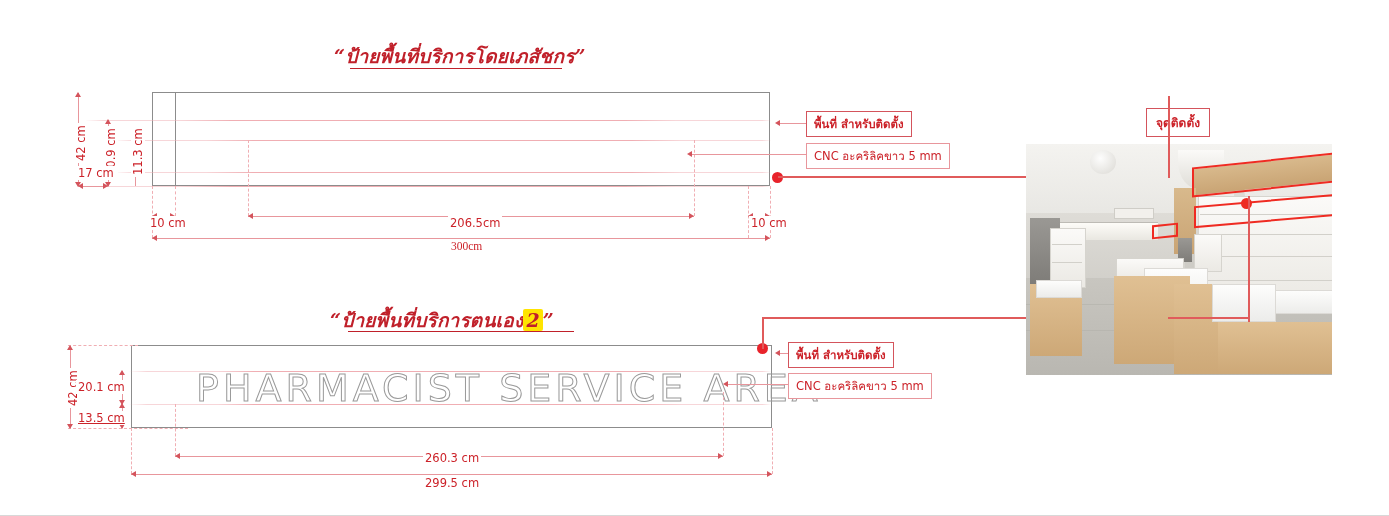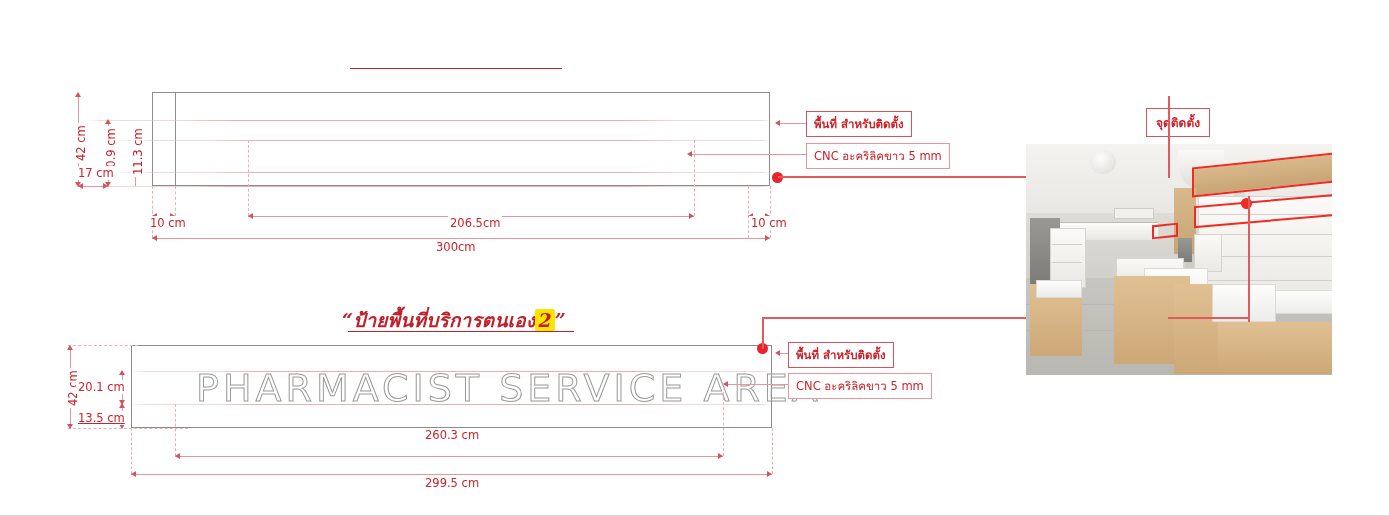--- a/index.html
+++ b/index.html
@@ -87,20 +87,21 @@
   .anno{position:absolute;border:2px solid #ef2b22;box-sizing:border-box;}
   .anno.sm{border-width:2px;}
   .photo-dot{position:absolute;width:11px;height:11px;border-radius:50%;background:#ee2b22;}
   .bottomrule{position:absolute;left:0;bottom:0;width:100%;height:1px;background:#d8d8d8;}
 </style>
 </head>
 <body>
 
 <div class="stage">
 
+  <div class="sign-title" style="left:334px;top:41px;">“ป้ายพื้นที่บริการโดยเภสัชกร”</div>
   <div class="title-rule" style="left:350px;top:68px;width:212px;"></div>
 
   <div class="panel" style="left:152px;top:92px;width:618px;height:94px;"></div>
   <div class="panel-divider" style="left:175px;top:92px;height:94px;"></div>
 
   <div class="ext dot h" style="left:78px;top:120px;width:700px;"></div>
   <div class="ext dot h" style="left:108px;top:140px;width:670px;"></div>
   <div class="ext dot h" style="left:108px;top:172px;width:670px;"></div>
   <div class="ext dot h" style="left:78px;top:186px;width:700px;"></div>
 
@@ -142,34 +143,34 @@
   <div class="dimtext" style="left:448px;top:216px;">206.5cm</div>
 
   <div class="dimline h" style="left:748px;top:216px;width:22px;"></div>
   <div class="tick l" style="left:748px;top:213px;"></div>
   <div class="tick r" style="left:765px;top:213px;"></div>
   <div class="dimtext" style="left:749px;top:216px;">10 cm</div>
 
   <div class="dimline h" style="left:152px;top:238px;width:618px;"></div>
   <div class="tick l" style="left:152px;top:235px;"></div>
   <div class="tick r" style="left:765px;top:235px;"></div>
-  <div class="dimtext" style="left:434px;top:240px;">300cm</div>
+  <div class="dimtext" style="left:449px;top:240px;font-family:Liberation Serif, serif;">300cm</div>
 
   <div class="leader" style="left:778px;top:123px;width:28px;"></div>
   <div class="tick l" style="left:775px;top:120px;"></div>
   <div class="callout strong" style="left:806px;top:111px;">พื้นที่ สำหรับติดตั้ง</div>
 
   <div class="leader" style="left:690px;top:154px;width:116px;"></div>
   <div class="tick l" style="left:687px;top:151px;"></div>
   <div class="callout" style="left:806px;top:143px;">CNC อะคริลิคขาว 5 mm</div>
 
   <div class="dot" style="left:772px;top:172px;"></div>
   <div class="leader-thick h" style="left:778px;top:176px;width:392px;"></div>
 
-  <div class="sign-title" style="left:342px;top:305px;">
+  <div class="sign-title" style="left:330px;top:305px;">
     <span>“ป้ายพื้นที่บริการตนเอง</span><span class="hl">2</span><span>”</span>
   </div>
   <div class="title-rule" style="left:348px;top:331px;width:226px;"></div>
 
   <div class="panel" style="left:131px;top:345px;width:641px;height:83px;"></div>
   <div class="sign-text latin" style="left:196px;top:369px;">PHARMACIST SERVICE AREA</div>
 
   <div class="ext dot h" style="left:122px;top:371px;width:656px;"></div>
   <div class="ext dot h" style="left:122px;top:404px;width:656px;"></div>
   <div class="ext dash h" style="left:68px;top:345px;width:70px;"></div>
@@ -191,21 +192,21 @@
   <div class="dimtext" style="left:76px;top:411px;text-decoration:underline;">13.5 cm</div>
 
   <div class="ext dash v" style="left:131px;top:428px;height:46px;"></div>
   <div class="ext dash v" style="left:175px;top:404px;height:52px;"></div>
   <div class="ext dash v" style="left:723px;top:392px;height:64px;"></div>
   <div class="ext dash v" style="left:772px;top:428px;height:46px;"></div>
 
   <div class="dimline h" style="left:175px;top:456px;width:548px;"></div>
   <div class="tick l" style="left:175px;top:453px;"></div>
   <div class="tick r" style="left:718px;top:453px;"></div>
-  <div class="dimtext" style="left:423px;top:428px;">260.3 cm</div>
+  <div class="dimtext" style="left:423px;top:451px;">260.3 cm</div>
 
   <div class="dimline h" style="left:131px;top:474px;width:641px;"></div>
   <div class="tick l" style="left:131px;top:471px;"></div>
   <div class="tick r" style="left:767px;top:471px;"></div>
   <div class="dimtext" style="left:423px;top:476px;">299.5 cm</div>
 
   <div class="leader" style="left:778px;top:353px;width:10px;"></div>
   <div class="tick l" style="left:775px;top:350px;"></div>
   <div class="callout strong" style="left:788px;top:342px;">พื้นที่ สำหรับติดตั้ง</div>
 

